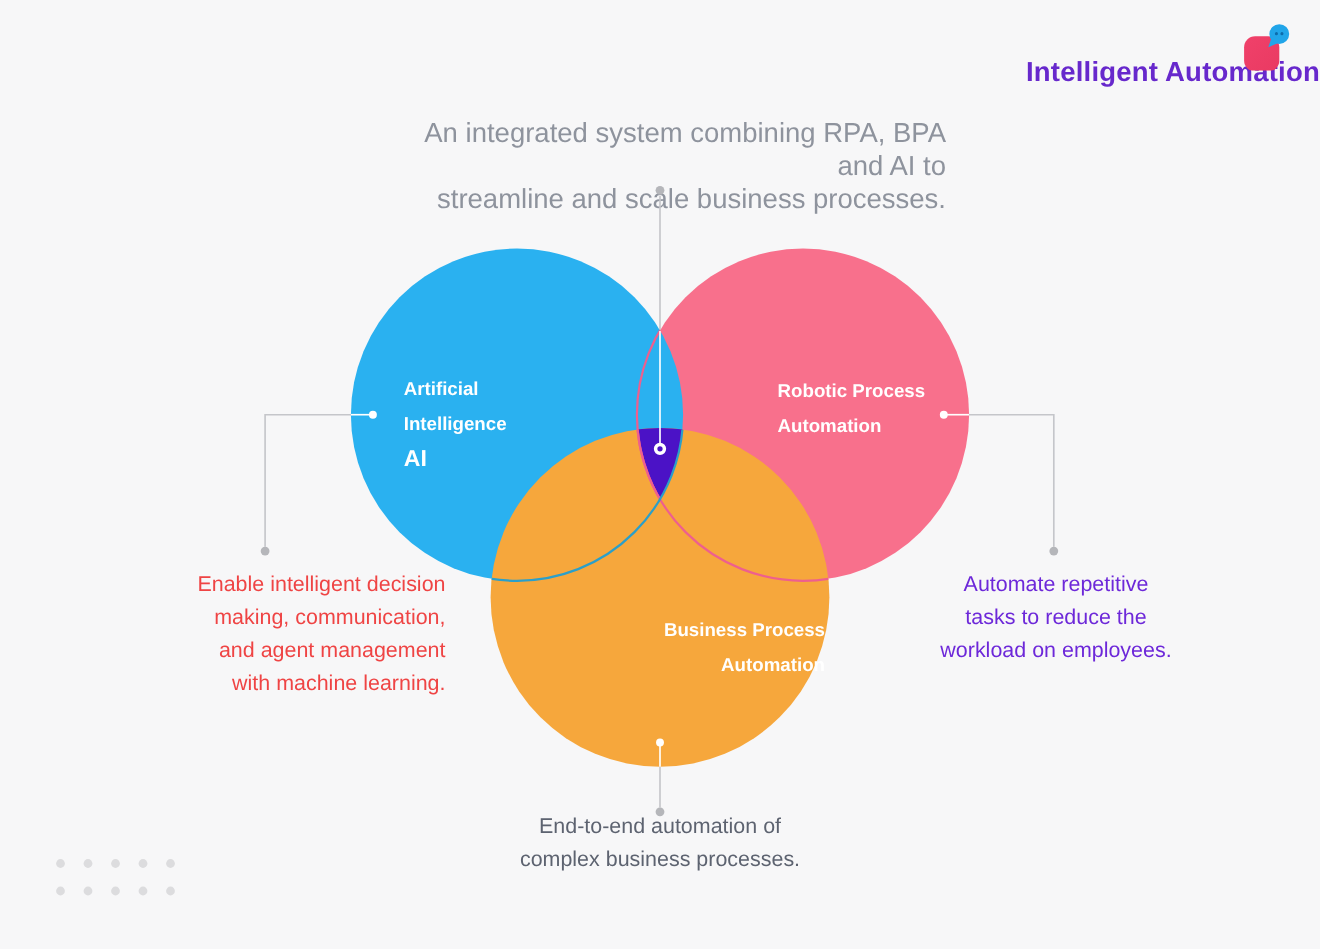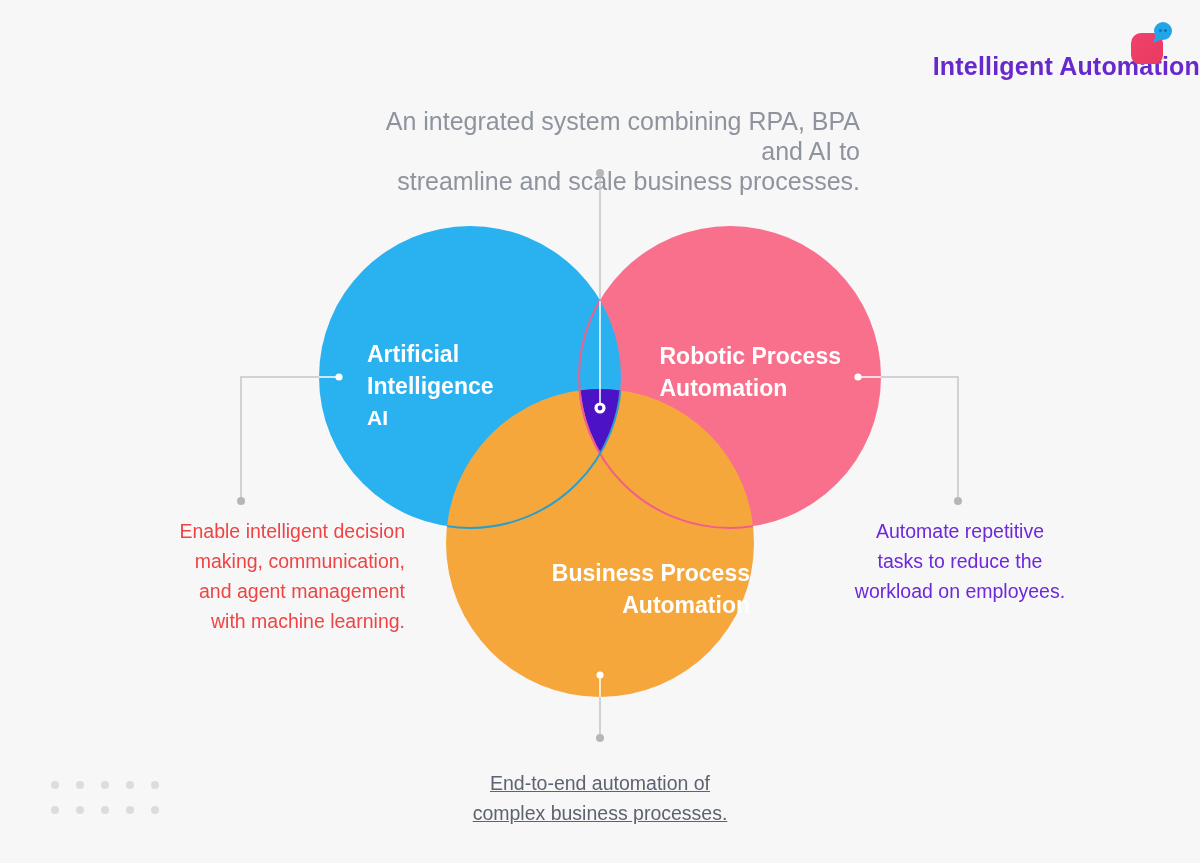--- a/index.html
+++ b/index.html
@@ -3,29 +3,29 @@
 <meta charset="utf-8">
 <style>
   html,body{margin:0;padding:0;}
   body{font-family:"Liberation Sans", sans-serif; background:#e9e9ea;}
   .stage{position:relative; width:1200px; height:863px; background:#f7f7f8; overflow:hidden; margin:0 auto;}
   .abs{position:absolute;}
   .title{left:0; right:0; top:52px; text-align:right; font-size:25px; font-weight:700; letter-spacing:.2px;}
   .subtitle{left:340px; width:520px; top:106px; text-align:right; font-size:25px; line-height:30px; white-space:pre-line;}
   .venn-svg{left:0; top:0;}
   .circle-label{color:#ffffff;}
-  .circle-name{font-size:23px; font-weight:700; line-height:32px; white-space:pre-line;}
+  .circle-name{font-size:17px; font-weight:700; line-height:32px; white-space:pre-line;}
   .circle-acronym{font-size:21px; font-weight:700; margin-top:4px;}
   .label-ai{left:367px; top:338px; text-align:left;}
   .label-rpa{right:359px; top:340px; }
   .label-bpa{left:450px; width:300px; top:557px; text-align:right;}
   .annotation{font-size:19.5px; line-height:30px; text-align:center; white-space:pre-line;}
   .ann-ai{left:85px; width:320px; top:516px;}
   .ann-rpa{left:800px; width:320px; top:516px;}
-  .ann-bpa{left:440px; width:320px; top:768px;text-decoration:underline;}
+  .ann-bpa{left:440px; width:320px; top:736px;}
   .logo{left:1128px; top:18px; width:46px; height:46px;}
   .decor{left:43px; top:773px;}
 </style>
 </head>
 <body>
 
 <div class="stage" style="background: rgb(247, 247, 248);">
 
   <div class="abs title" style="color: rgb(103, 40, 204);">Intelligent Automation</div>
   <div class="abs subtitle" style="color: rgb(142, 147, 157);">An integrated system combining RPA, BPA and AI to

